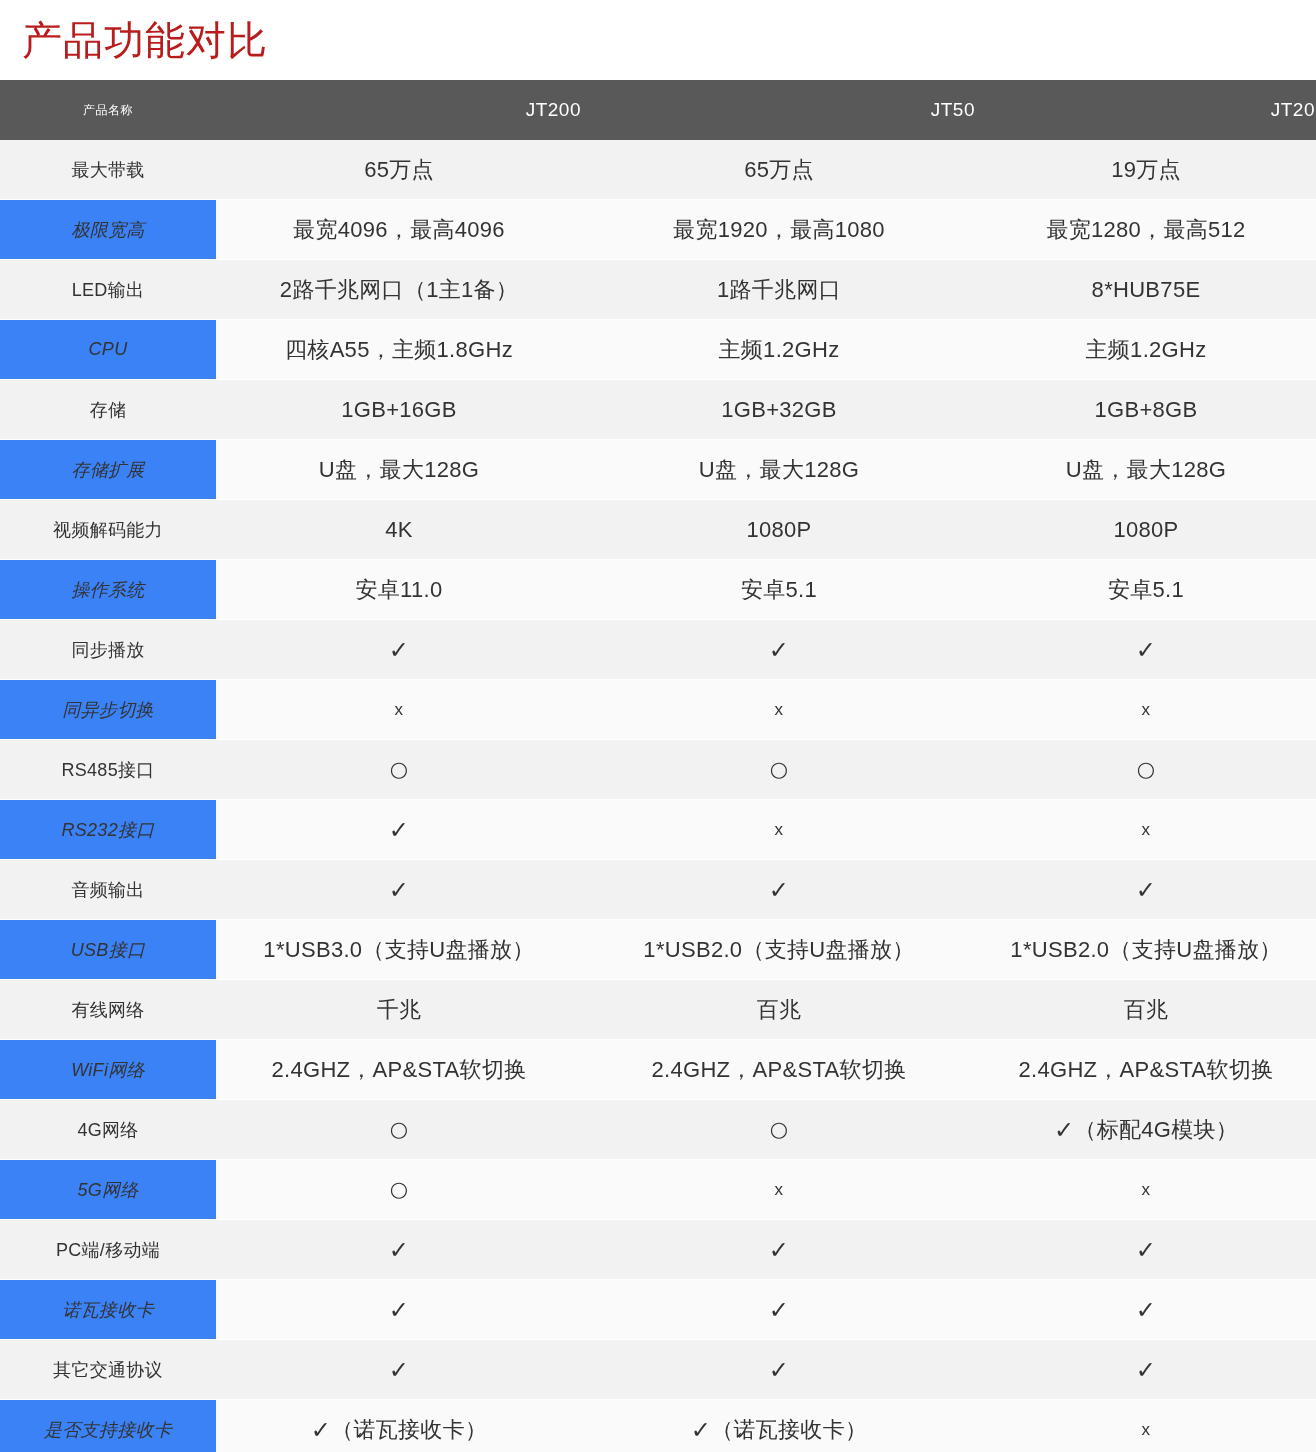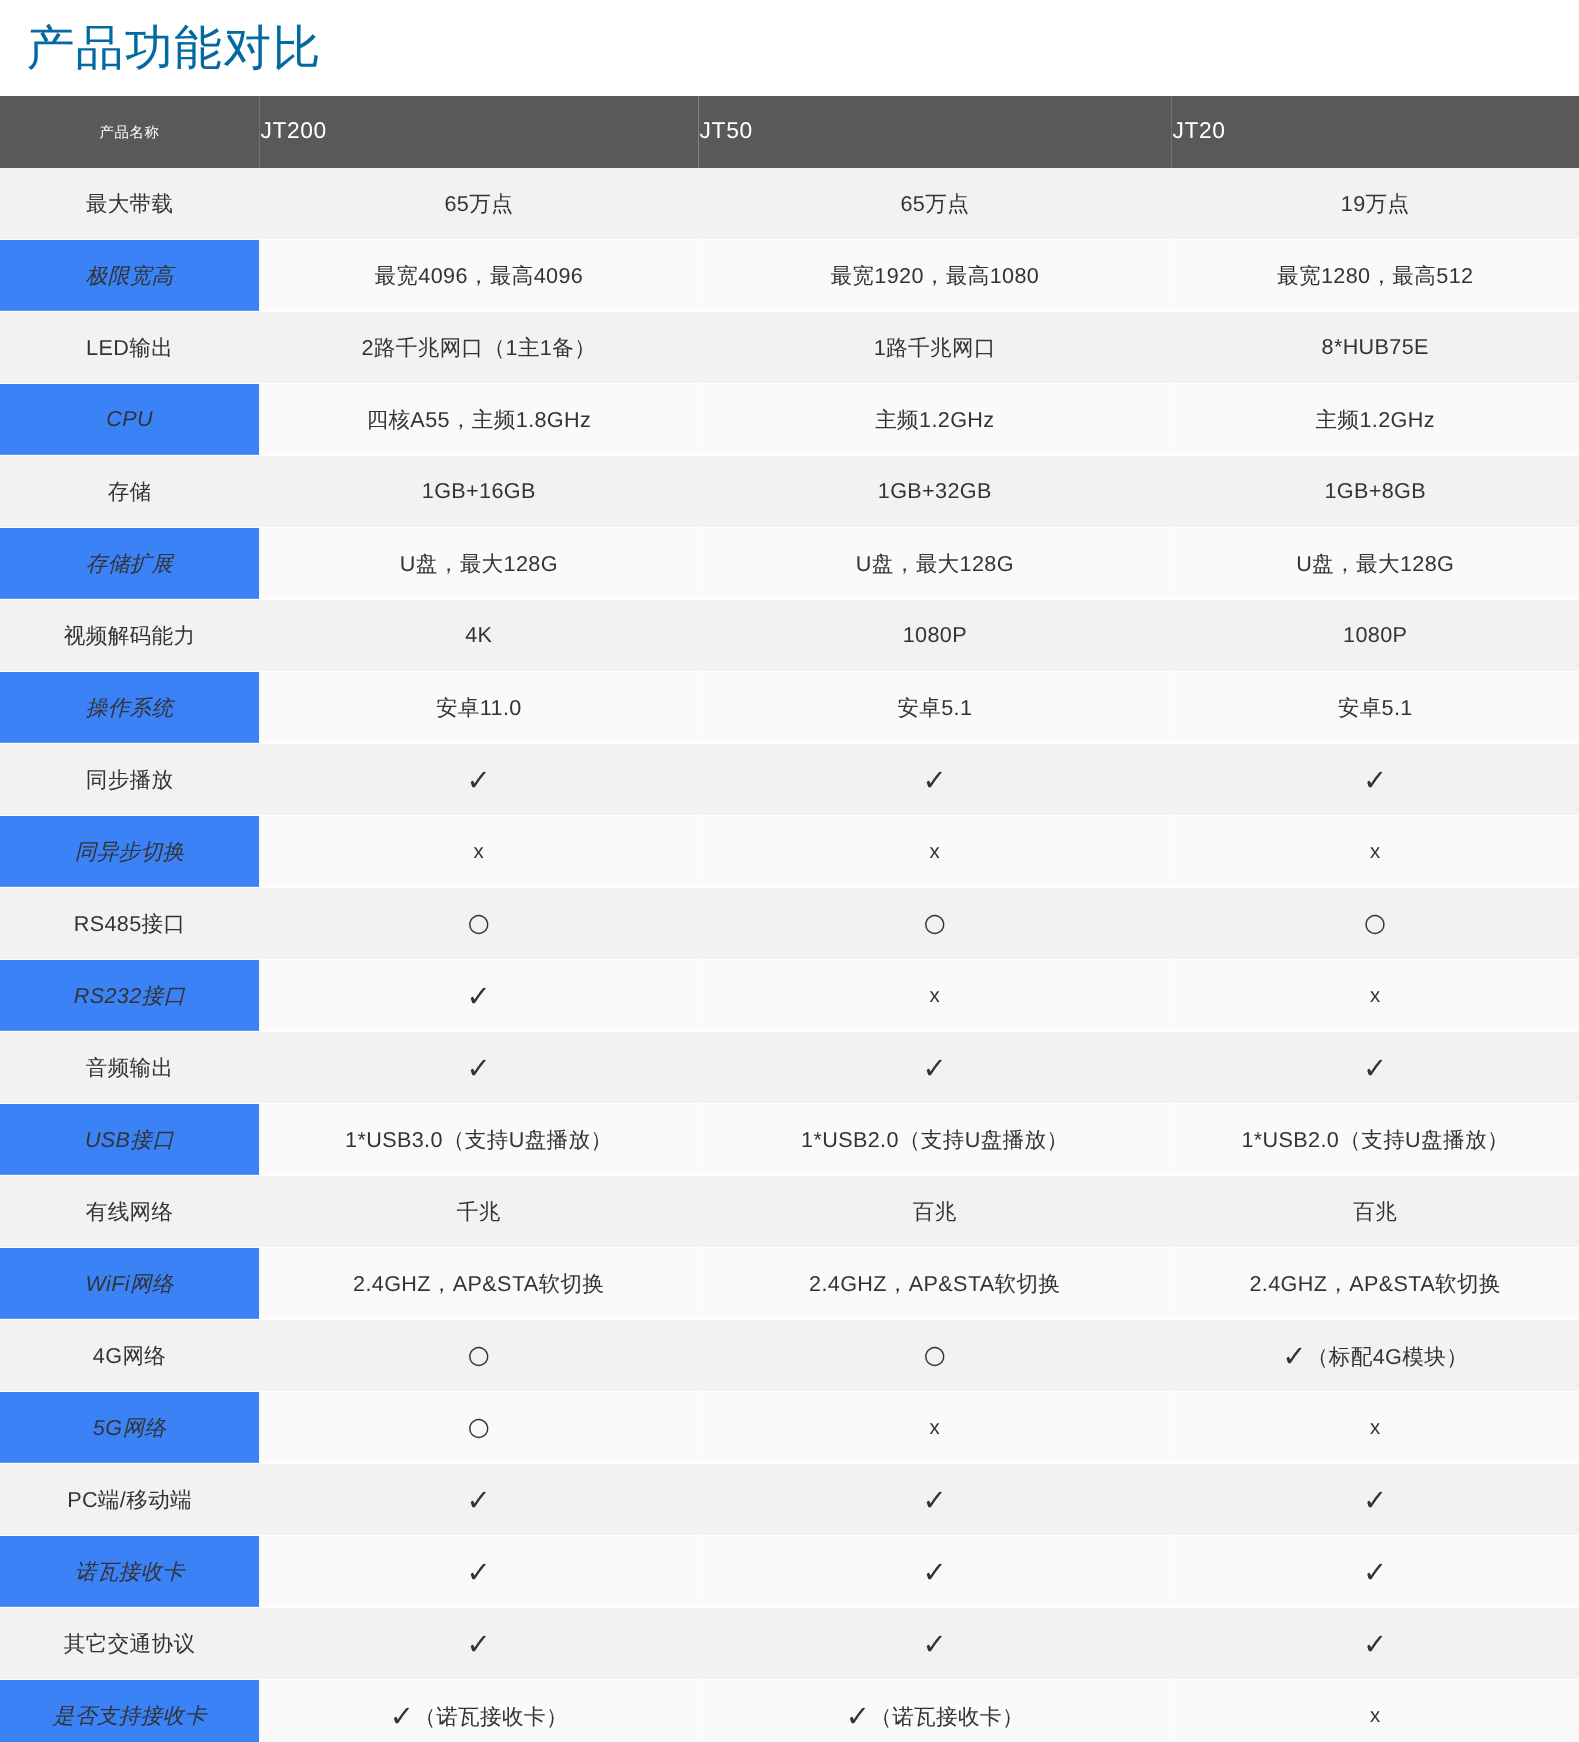--- a/index.html
+++ b/index.html
@@ -14,42 +14,42 @@
     color: #333333;
     overflow: hidden;
   }
   .page {
     width: 1316px;
     box-sizing: border-box;
   }
   .page-title {
     font-size: 40px;
     font-weight: 400;
-    color: #0369a1;
+    color: #b91c1c;
     margin: 14px 0 14px 22px;
     letter-spacing: 1px;
     line-height: 1.3;
   }
   table.compare {
     width: 1316px;
     border-collapse: collapse;
     table-layout: fixed;
   }
   table.compare col.c0 { width: 216px; }
   table.compare col.c1 { width: 366px; }
   table.compare col.c2 { width: 394px; }
   table.compare col.c3 { width: 340px; }
 
   thead th {
     background: #595959;
     color: #ffffff;
     font-weight: 400;
     font-size: 19px;
     height: 58px;
-    text-align: left;
+    text-align: right;
     border: none;
     letter-spacing: 0.5px;
   }
   thead th.first-head {
     text-align: center;
     font-size: 12px;
   }
   tbody td {
     height: 59px;
     text-align: center;
@@ -84,21 +84,21 @@
     font-size: 17px;
     color: #333333;
     font-family: "Liberation Sans", sans-serif;
   }
   .mark-circle {
     font-size: 21px;
     color: #333333;
     font-family: "DejaVu Sans", sans-serif;
   }
   .cell-note {
-    font-size: 18px;
+    font-size: 22px;
   }
 </style>
 </head>
 <body>
 
 <div class="page">
 
   <h1 class="page-title">产品功能对比</h1>
 
   <table class="compare">

